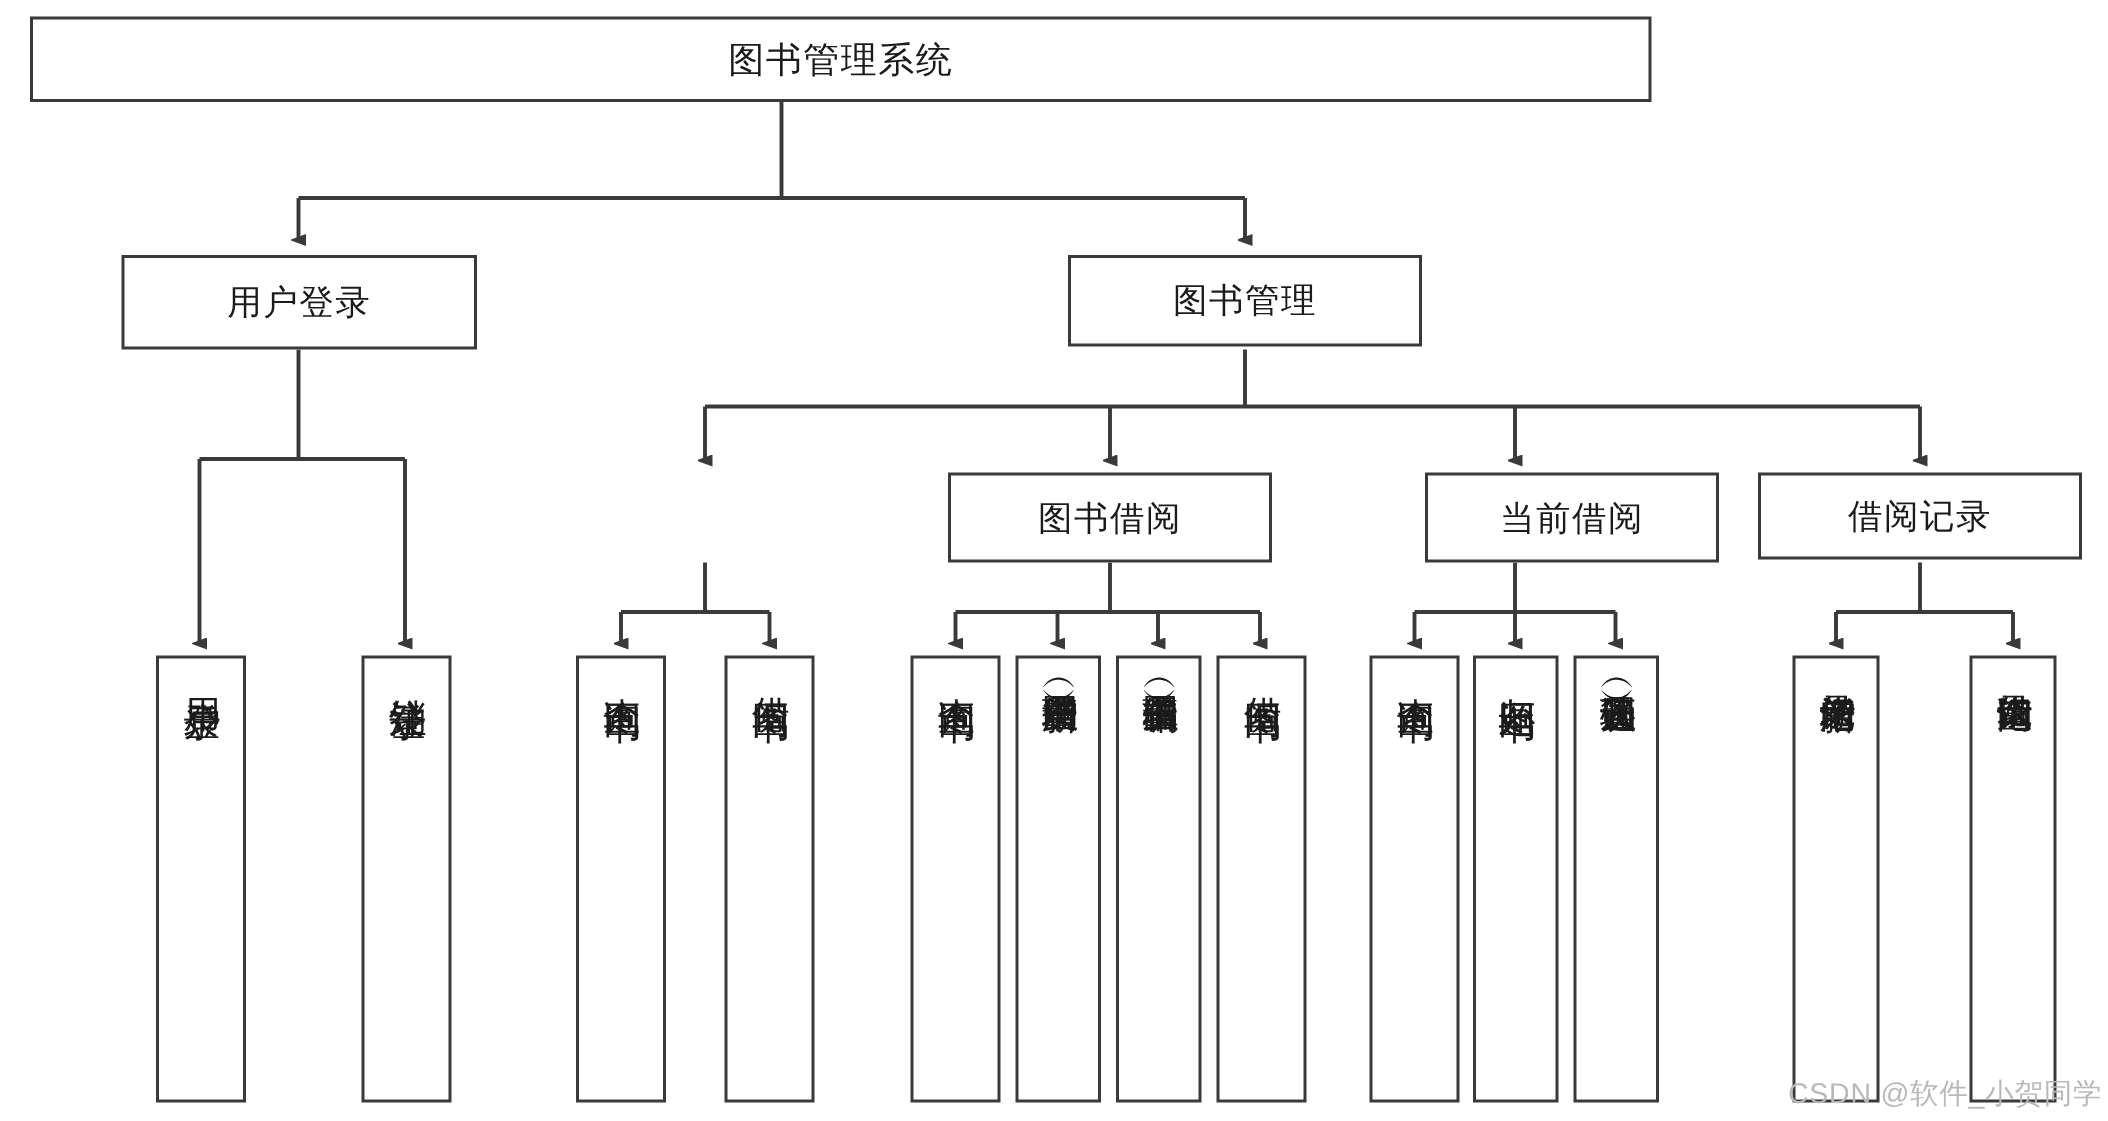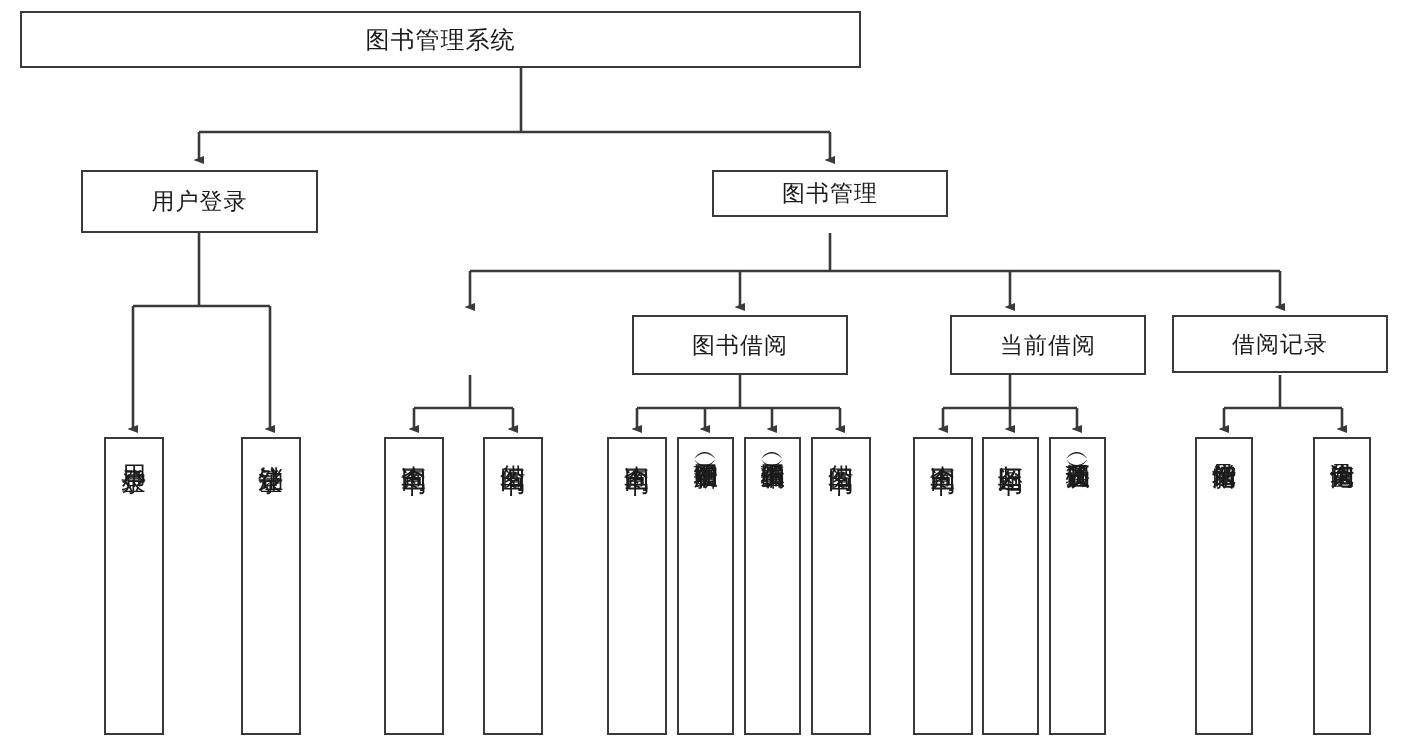--- a/index.html
+++ b/index.html
@@ -117,28 +117,28 @@
       <path d="M1010,408 L1010,429" marker-end="url(#arrow)"></path>
       <path d="M1077,408 L1077,429" marker-end="url(#arrow)"></path>
 
       <path d="M1280,375 L1280,408"></path>
       <path d="M1224,408 L1342,408"></path>
       <path d="M1224,408 L1224,429" marker-end="url(#arrow)"></path>
       <path d="M1342,408 L1342,429" marker-end="url(#arrow)"></path>
     </g>
   </svg>
 
-  <div class="node horiz root" style="left:20px; top:11px; width:841px; height:57px;">
+  <div class="node horiz root" style="left:20px; top:11px; width:1081px; height:57px;">
     <span>图书管理系统</span>
   </div>
 
   <div class="node horiz" style="left:81px; top:170px; width:237px; height:63px;">
     <span>用户登录</span>
   </div>
-  <div class="node horiz" style="left:712px; top:170px; width:236px; height:47px;">
+  <div class="node horiz" style="left:712px; top:170px; width:236px; height:61px;">
     <span>图书管理</span>
   </div>
 
   <div class="node horiz" style="left:632px; top:315px; width:216px; height:60px;">
     <span>图书借阅</span>
   </div>
   <div class="node horiz" style="left:950px; top:315px; width:196px; height:60px;">
     <span>当前借阅</span>
   </div>
   <div class="node horiz" style="left:1172px; top:315px; width:216px; height:58px;">
@@ -182,14 +182,15 @@
     <span class="vlabel tight">确认归还（管理员）</span>
   </div>
 
   <div class="node vert" style="left:1195px; top:437px; width:58px; height:298px;">
     <span class="vlabel tight">新增借阅记录</span>
   </div>
   <div class="node vert" style="left:1313px; top:437px; width:58px; height:298px;">
     <span class="vlabel tight">查询借阅记录</span>
   </div>
 
+  <div class="watermark" style="left:1192px; top:716px;">CSDN @软件_小贺同学</div>
 
 </div>
 
 </body></html>

